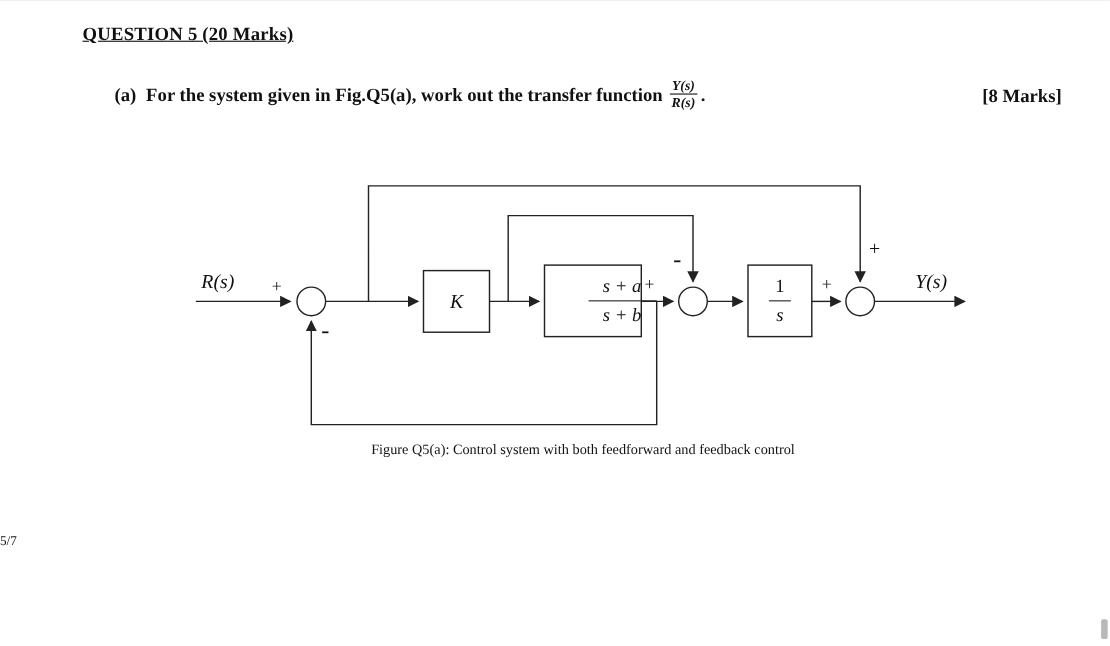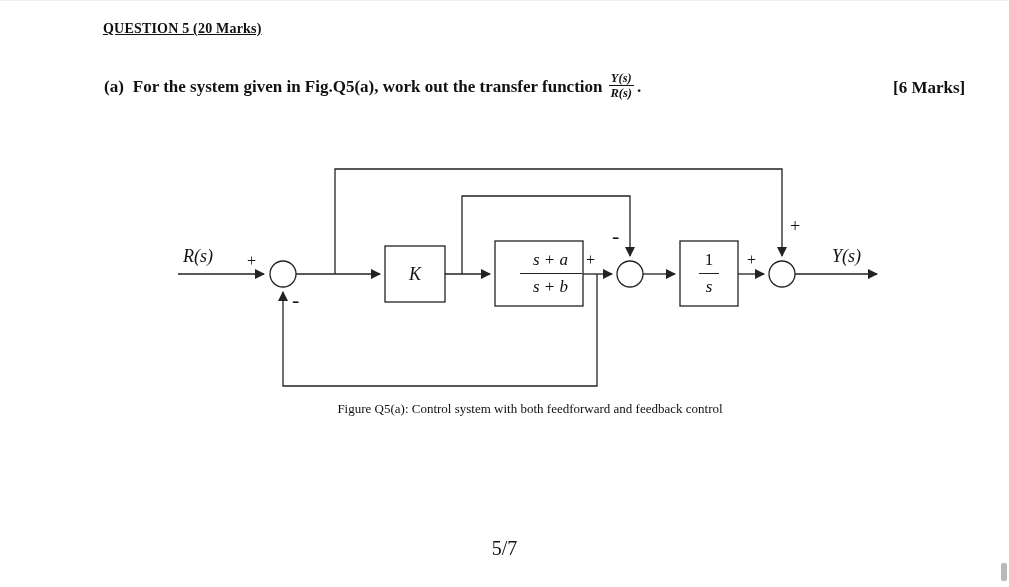--- a/index.html
+++ b/index.html
@@ -14,25 +14,24 @@
     background: #ffffff;
     font-family: "Liberation Serif", serif;
     color: #111;
     overflow: hidden;
     border-top: 1px solid #f0f0f0;
   }
   .title {
     position: absolute;
     left: 75px;
     top: 20px;
-    font-size: 14px;
+    font-size: 17px;
     font-weight: bold;
     text-decoration: underline;
     letter-spacing: 0.2px;
-    margin-left: 28px;
   }
   .question-line {
     position: absolute;
     left: 104px;
     top: 70px;
     font-size: 17px;
     white-space: nowrap;
     font-weight: bold;
   }
   .q-label { margin-right: 9px; }
@@ -94,45 +93,45 @@
     left: 80px;
     top: 400px;
     width: 900px;
     text-align: center;
     font-size: 13px;
     z-index: 2;
   }
   .page-number {
     position: absolute;
     left: 0;
-    top: 536px;
+    top: 483px;
     width: 100%;
-    text-align: center;
-    font-size: 20px;
+    text-align: left;
+    font-size: 12px;
   }
   .scrollbar-fragment {
     position: absolute;
     right: 2px;
     top: 562px;
     width: 6px;
     height: 18px;
     background: #b9b9b9;
     border-radius: 2px;
   }
 </style>
 </head>
 <body>
 
 <div class="page">
 
   <div class="title">QUESTION 5 (20 Marks)</div>
 
   <div class="question-line"><span class="q-label">(a)</span><span>For the system given in Fig.Q5(a), work out the transfer function</span><span class="tf-frac"><span class="num">Y(s)</span><span class="den" style="display:block">R(s)</span></span><span>.</span></div>
 
-  <div class="marks">[6 Marks]</div>
+  <div class="marks">[8 Marks]</div>
 
   <svg class="diagram-svg" width="1009" height="587" viewBox="0 0 1009 587">
     <defs>
       <marker id="arr" viewBox="0 0 10 10" refX="9" refY="5" markerWidth="8" markerHeight="8" orient="auto-start-reverse">
         <path d="M0,0 L10,5 L0,10 z" fill="#222"></path>
       </marker>
     </defs>
     <g stroke="#222" stroke-width="1.3" fill="none">
       <path d="M 178 273 L 264 273" marker-end="url(#arr)"></path>
       <path d="M 296 273 L 380 273" marker-end="url(#arr)"></path>
@@ -154,21 +153,21 @@
       <rect x="680" y="240" width="58" height="65"></rect>
     </g>
   </svg>
 
   <div class="dlabel ital" style="left:183px; top:245px;">R(s)</div>
   <div class="sign" style="left:247px; top:251px;">+</div>
   <div class="sign minus" style="left:292px; top:292px;">-</div>
 
   <div class="block-label ital" style="left:385px; top:245px; width:60px; height:56px; font-size:18px;">K</div>
 
-  <div class="block-label" style="left:495px; top:240px; width:111px; height:65px;">
+  <div class="block-label" style="left:510px; top:240px; width:111px; height:65px;">
     <span class="ital">s + a</span>
     <span class="frac-bar" style="width:62px;"></span>
     <span class="ital">s + b</span>
   </div>
 
   <div class="sign" style="left:586px; top:250px;">+</div>
   <div class="sign minus" style="left:612px; top:228px;">-</div>
 
   <div class="block-label" style="left:680px; top:240px; width:58px; height:65px;">
     <span>1</span>

